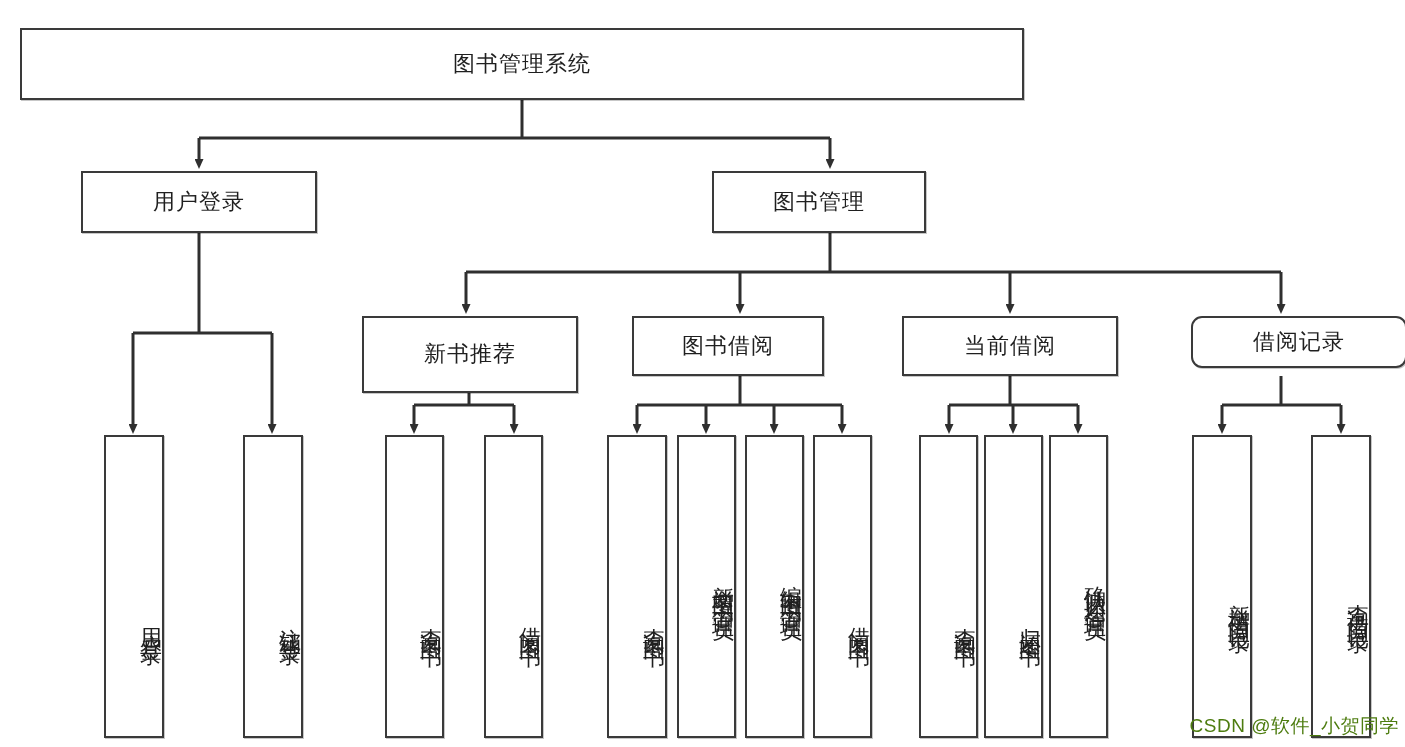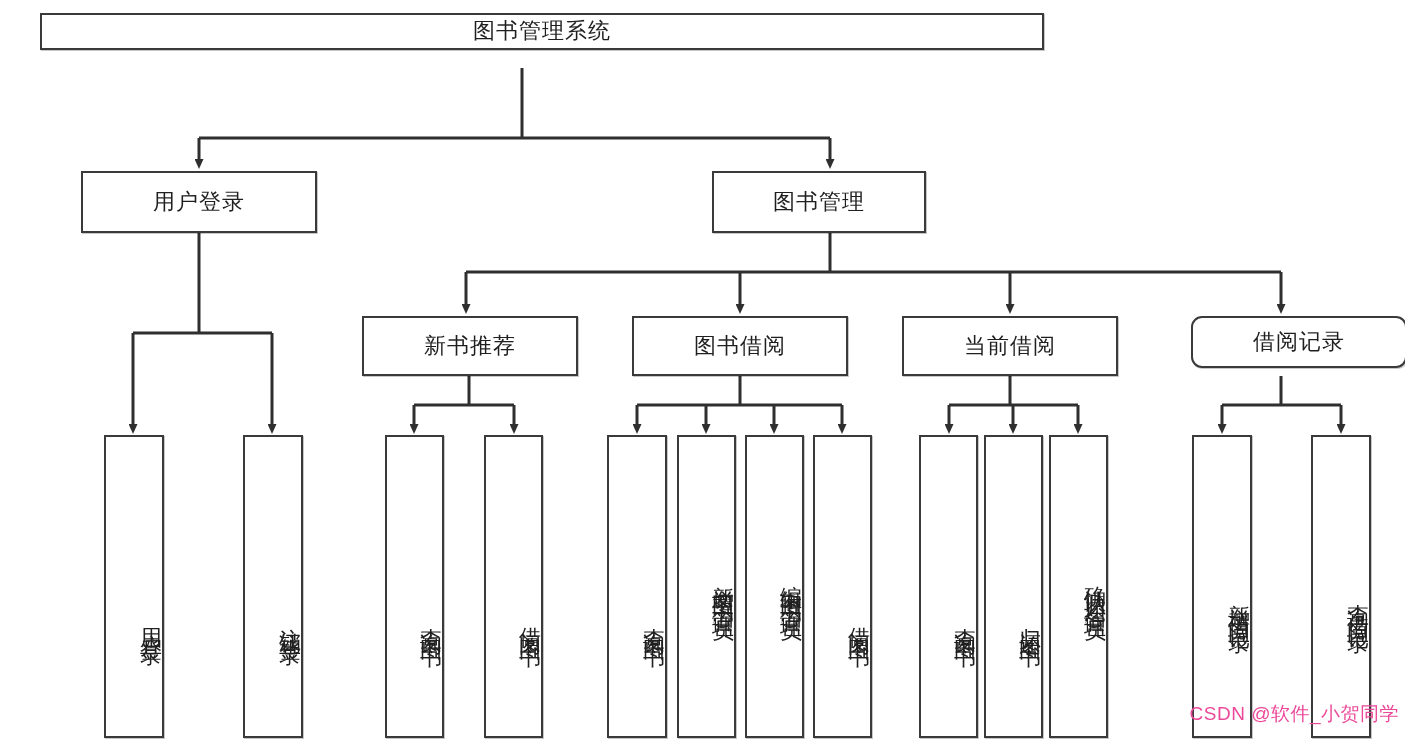--- a/index.html
+++ b/index.html
@@ -52,23 +52,23 @@
     position: absolute;
     left: 0;
     top: 0;
     width: 1405px;
     height: 747px;
     pointer-events: none;
   }
   .watermark {
     position: absolute;
     right: 6px;
-    bottom: 20px;
+    bottom: 8px;
     font-size: 19px;
-    color: #ec4899;
+    color: #4d7c0f;
     letter-spacing: 0.5px;
     white-space: nowrap;
   }
 </style>
 </head>
 <body>
 
 <div id="canvas">
 
   <svg id="edges" viewBox="0 0 1405 747" xmlns="http://www.w3.org/2000/svg">
@@ -114,35 +114,35 @@
       <path d="M1013,405 L1013,425" marker-end="url(#arrow)"></path>
       <path d="M1078,405 L1078,425" marker-end="url(#arrow)"></path>
 
       <path d="M1281,376 L1281,405"></path>
       <path d="M1222,405 L1341,405"></path>
       <path d="M1222,405 L1222,425" marker-end="url(#arrow)"></path>
       <path d="M1341,405 L1341,425" marker-end="url(#arrow)"></path>
     </g>
   </svg>
 
-  <div class="node horiz" style="left:20px; top:13px; width:1004px; height:37px;margin-left:20px;">
+  <div class="node horiz" style="left:20px; top:28px; width:1004px; height:72px;">
     <span>图书管理系统</span>
   </div>
 
   <div class="node horiz" style="left:81px; top:171px; width:236px; height:62px;">
     <span>用户登录</span>
   </div>
   <div class="node horiz" style="left:712px; top:171px; width:214px; height:62px;">
     <span>图书管理</span>
   </div>
 
-  <div class="node horiz" style="left:362px; top:316px; width:216px; height:60px;">
+  <div class="node horiz" style="left:362px; top:316px; width:216px; height:77px;">
     <span>新书推荐</span>
   </div>
-  <div class="node horiz" style="left:632px; top:316px; width:216px; height:60px;">
+  <div class="node horiz" style="left:632px; top:316px; width:192px; height:60px;">
     <span>图书借阅</span>
   </div>
   <div class="node horiz" style="left:902px; top:316px; width:216px; height:60px;align-items:center;">
     <span>当前借阅</span>
   </div>
   <div class="node horiz" style="left:1191px; top:316px; width:216px; height:52px;border-radius:11px;">
     <span>借阅记录</span>
   </div>
 
   <div class="node vert" style="left:104px; top:435px; width:60px; height:303px; padding-top:70px;">

